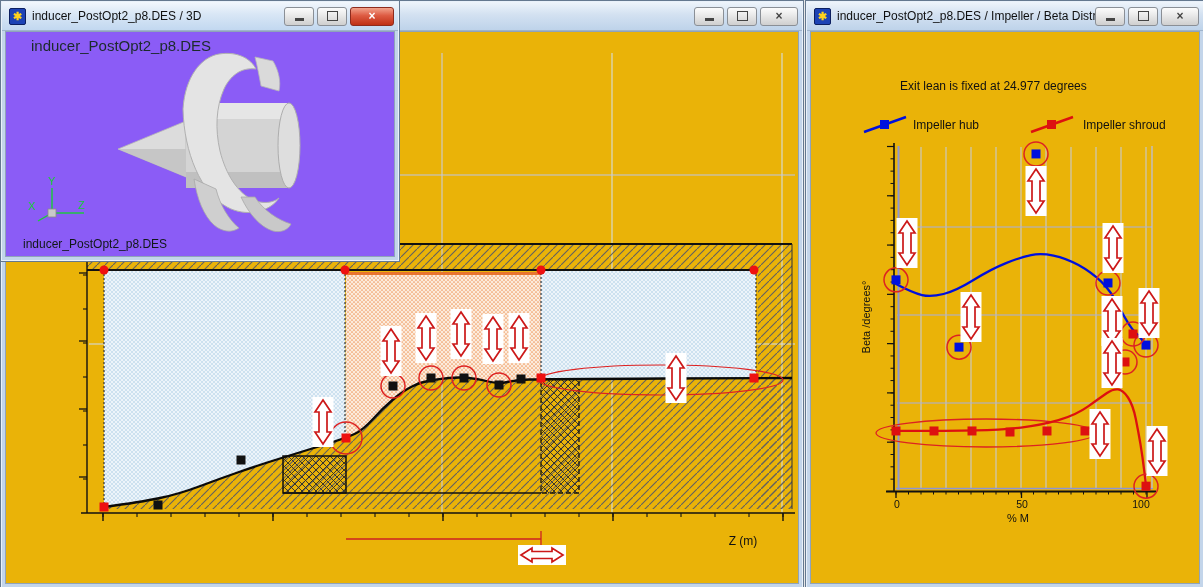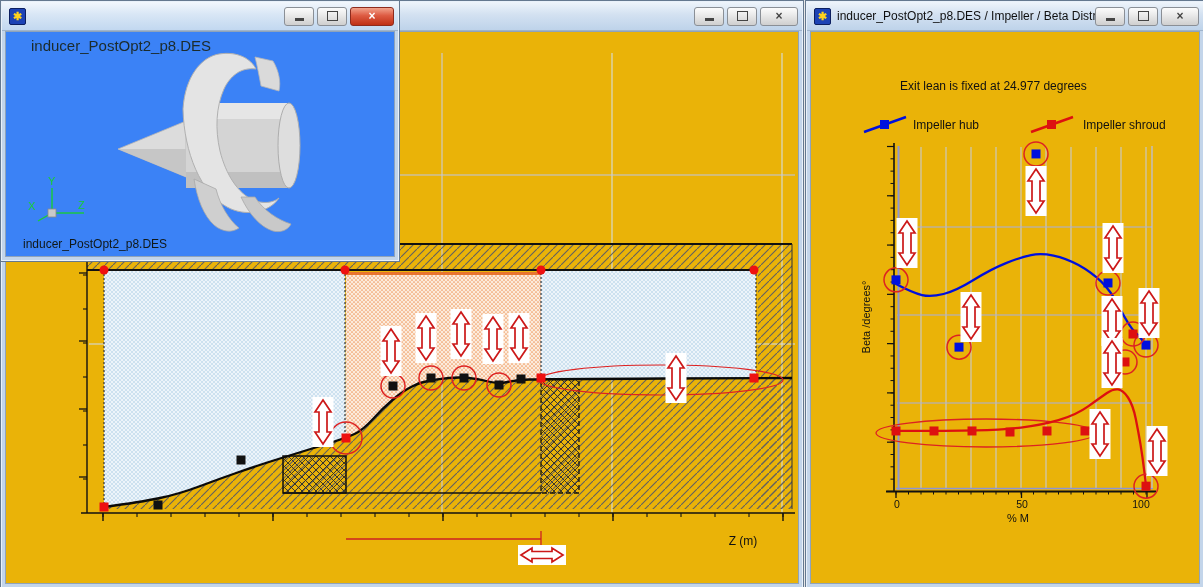--- a/index.html
+++ b/index.html
@@ -24,21 +24,21 @@
   .wbtn.wide{width:36px;}
   .wbtn .g-min{width:9px;height:3px;background:#444;margin-top:7px;}
   .wbtn .g-max{width:9px;height:8px;border:1.5px solid #444;background:transparent;}
   .wbtn .g-x{font-size:12px;font-weight:bold;color:#444;line-height:1;}
   .wbtn.close-active{width:42px;border-color:#8e2b1d;
         background:linear-gradient(#f2a38c,#dd5b42 45%,#bf3015);}
   .wbtn.close-active .g-x{color:#fff;}
   .client{position:absolute;left:4px;top:30px;right:4px;bottom:4px;background:#eab308;
           border:1px solid #8fa3ba;overflow:hidden;}
   .client svg{display:block;}
-  #win-3d .client{background:#3b82f6;}
+  #win-3d .client{background:#8b5cf6;}
   #win-3d{z-index:10;}
   #win-mid,#win-beta{z-index:1;}
 </style>
 </head>
 <body>
 
 <div id="root">
 
   <svg width="0" height="0" style="position:absolute" aria-hidden="true">
     <defs>
@@ -352,20 +352,21 @@
             <use transform="translate(1099,433)" href="#varrow"></use>
             <use transform="translate(1156,450)" href="#varrow"></use>
           </g>
       </svg>
     </div>
   </div>
 
   <div class="window active" id="win-3d" style="left:0;top:0;width:398px;height:260px;">
     <div class="titlebar">
       <span class="appicon">✱</span>
+      <span class="apptitle">inducer_PostOpt2_p8.DES / 3D</span>
       <div class="btns">
         <div class="wbtn">
             <span class="g-min"></span>
           </div>
         <div class="wbtn">
             <span class="g-max"></span>
           </div>
         <div class="wbtn close-active">
             <span class="g-x">×</span>
           </div>

